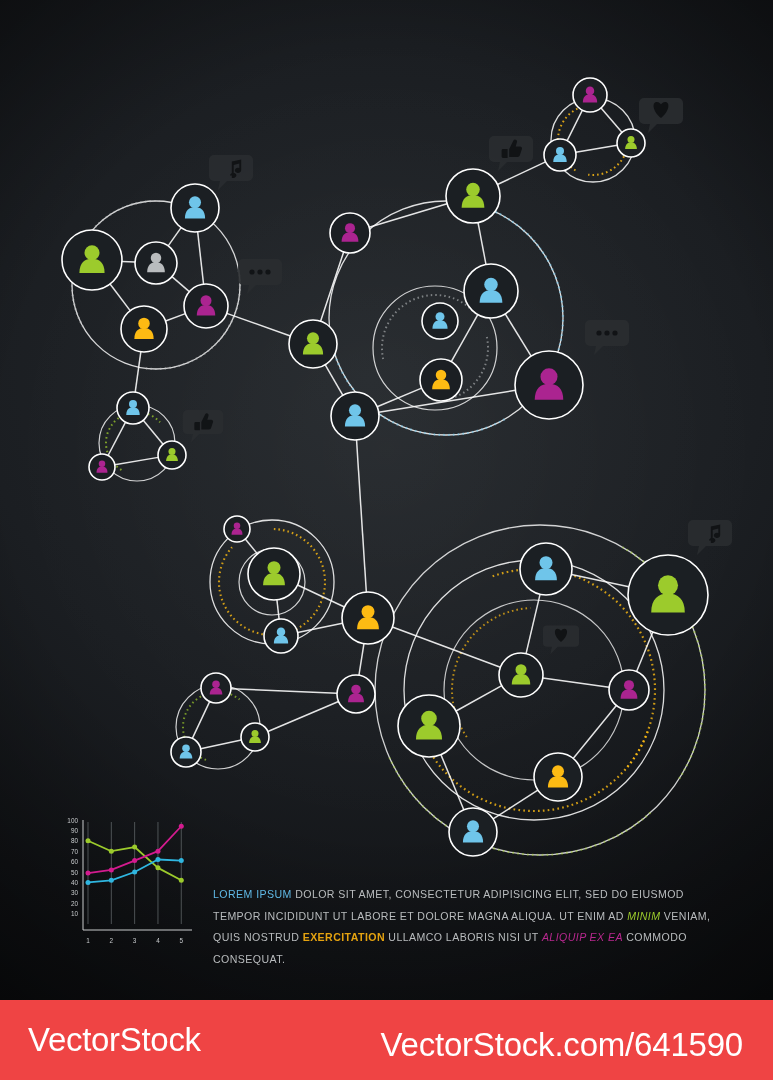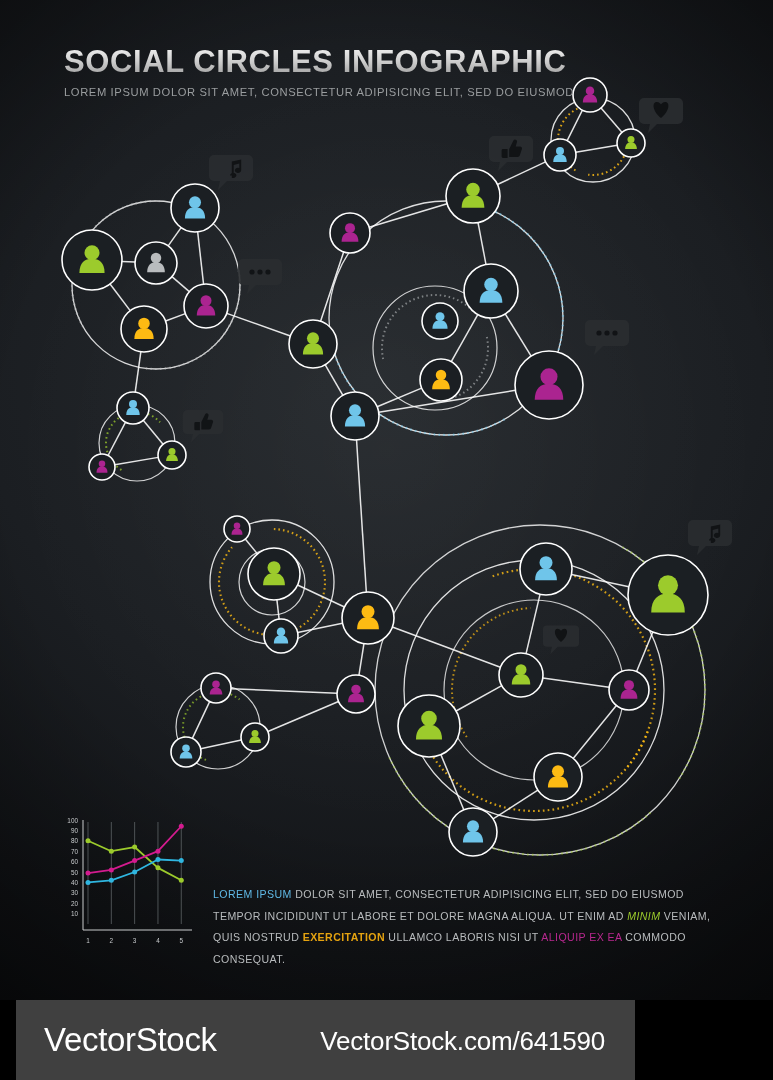--- a/index.html
+++ b/index.html
@@ -41,38 +41,34 @@
   #chart-svg{position:absolute;left:0;top:0;}
 
   
   #para{
     position:absolute;left:213px;top:884px;width:512px;z-index:6;
     font-size:10.6px;line-height:21.5px;letter-spacing:0.42px;color:#b9bcbe;
   }
   .hl-blue{color:#5fb8e5;text-align:center;}
   .hl-green{color:#9ccb2c;font-style:italic;}
   .hl-orange{color:#e5a310;font-weight:bold;}
-  .hl-magenta{color:#b8288f;}
-
-  
-  #footer{position:absolute;left:16px;top:1000px;width:619px;height:80px;background:#404040;z-index:8;}
+  .hl-magenta{color:#b8288f;font-style:italic;}
+
+  
+  #footer{position:absolute;left:0;top:1000px;width:773px;height:80px;background:#ef4444;z-index:8;}
   #brand{position:absolute;left:28px;top:21px;font-size:33px;color:#fff;letter-spacing:-0.3px;}
-  #url{position:absolute;right:30px;top:26px;font-size:26px;color:#fff;letter-spacing:-0.2px;}
+  #url{position:absolute;right:30px;top:26px;font-size:33px;color:#fff;letter-spacing:-0.2px;}
 </style>
 </head>
 <body>
 
 <div id="stage">
 
   <div id="poster">
 
-    <div id="header">
-      <div id="title">SOCIAL CIRCLES INFOGRAPHIC</div>
-      <div id="subtitle">LOREM IPSUM DOLOR SIT AMET, CONSECTETUR ADIPISICING ELIT, SED DO EIUSMOD</div>
-    </div>
 
     <svg id="net" viewBox="0 0 773 1000" xmlns="http://www.w3.org/2000/svg">
       <defs>
         <g id="person-glyph">
           <circle cx="0" cy="-3.4" r="3.35"></circle>
           <path d="M -5.4 5.6 A 5.4 6.0 0 0 1 5.4 5.6 L 5.4 6.2 L -5.4 6.2 Z"></path>
         </g>
       </defs>
       <g id="rings-layer">
           <circle cx="156" cy="285" r="84" fill="none" stroke="#ffffff" stroke-width="1.3" opacity="0.82"></circle>

